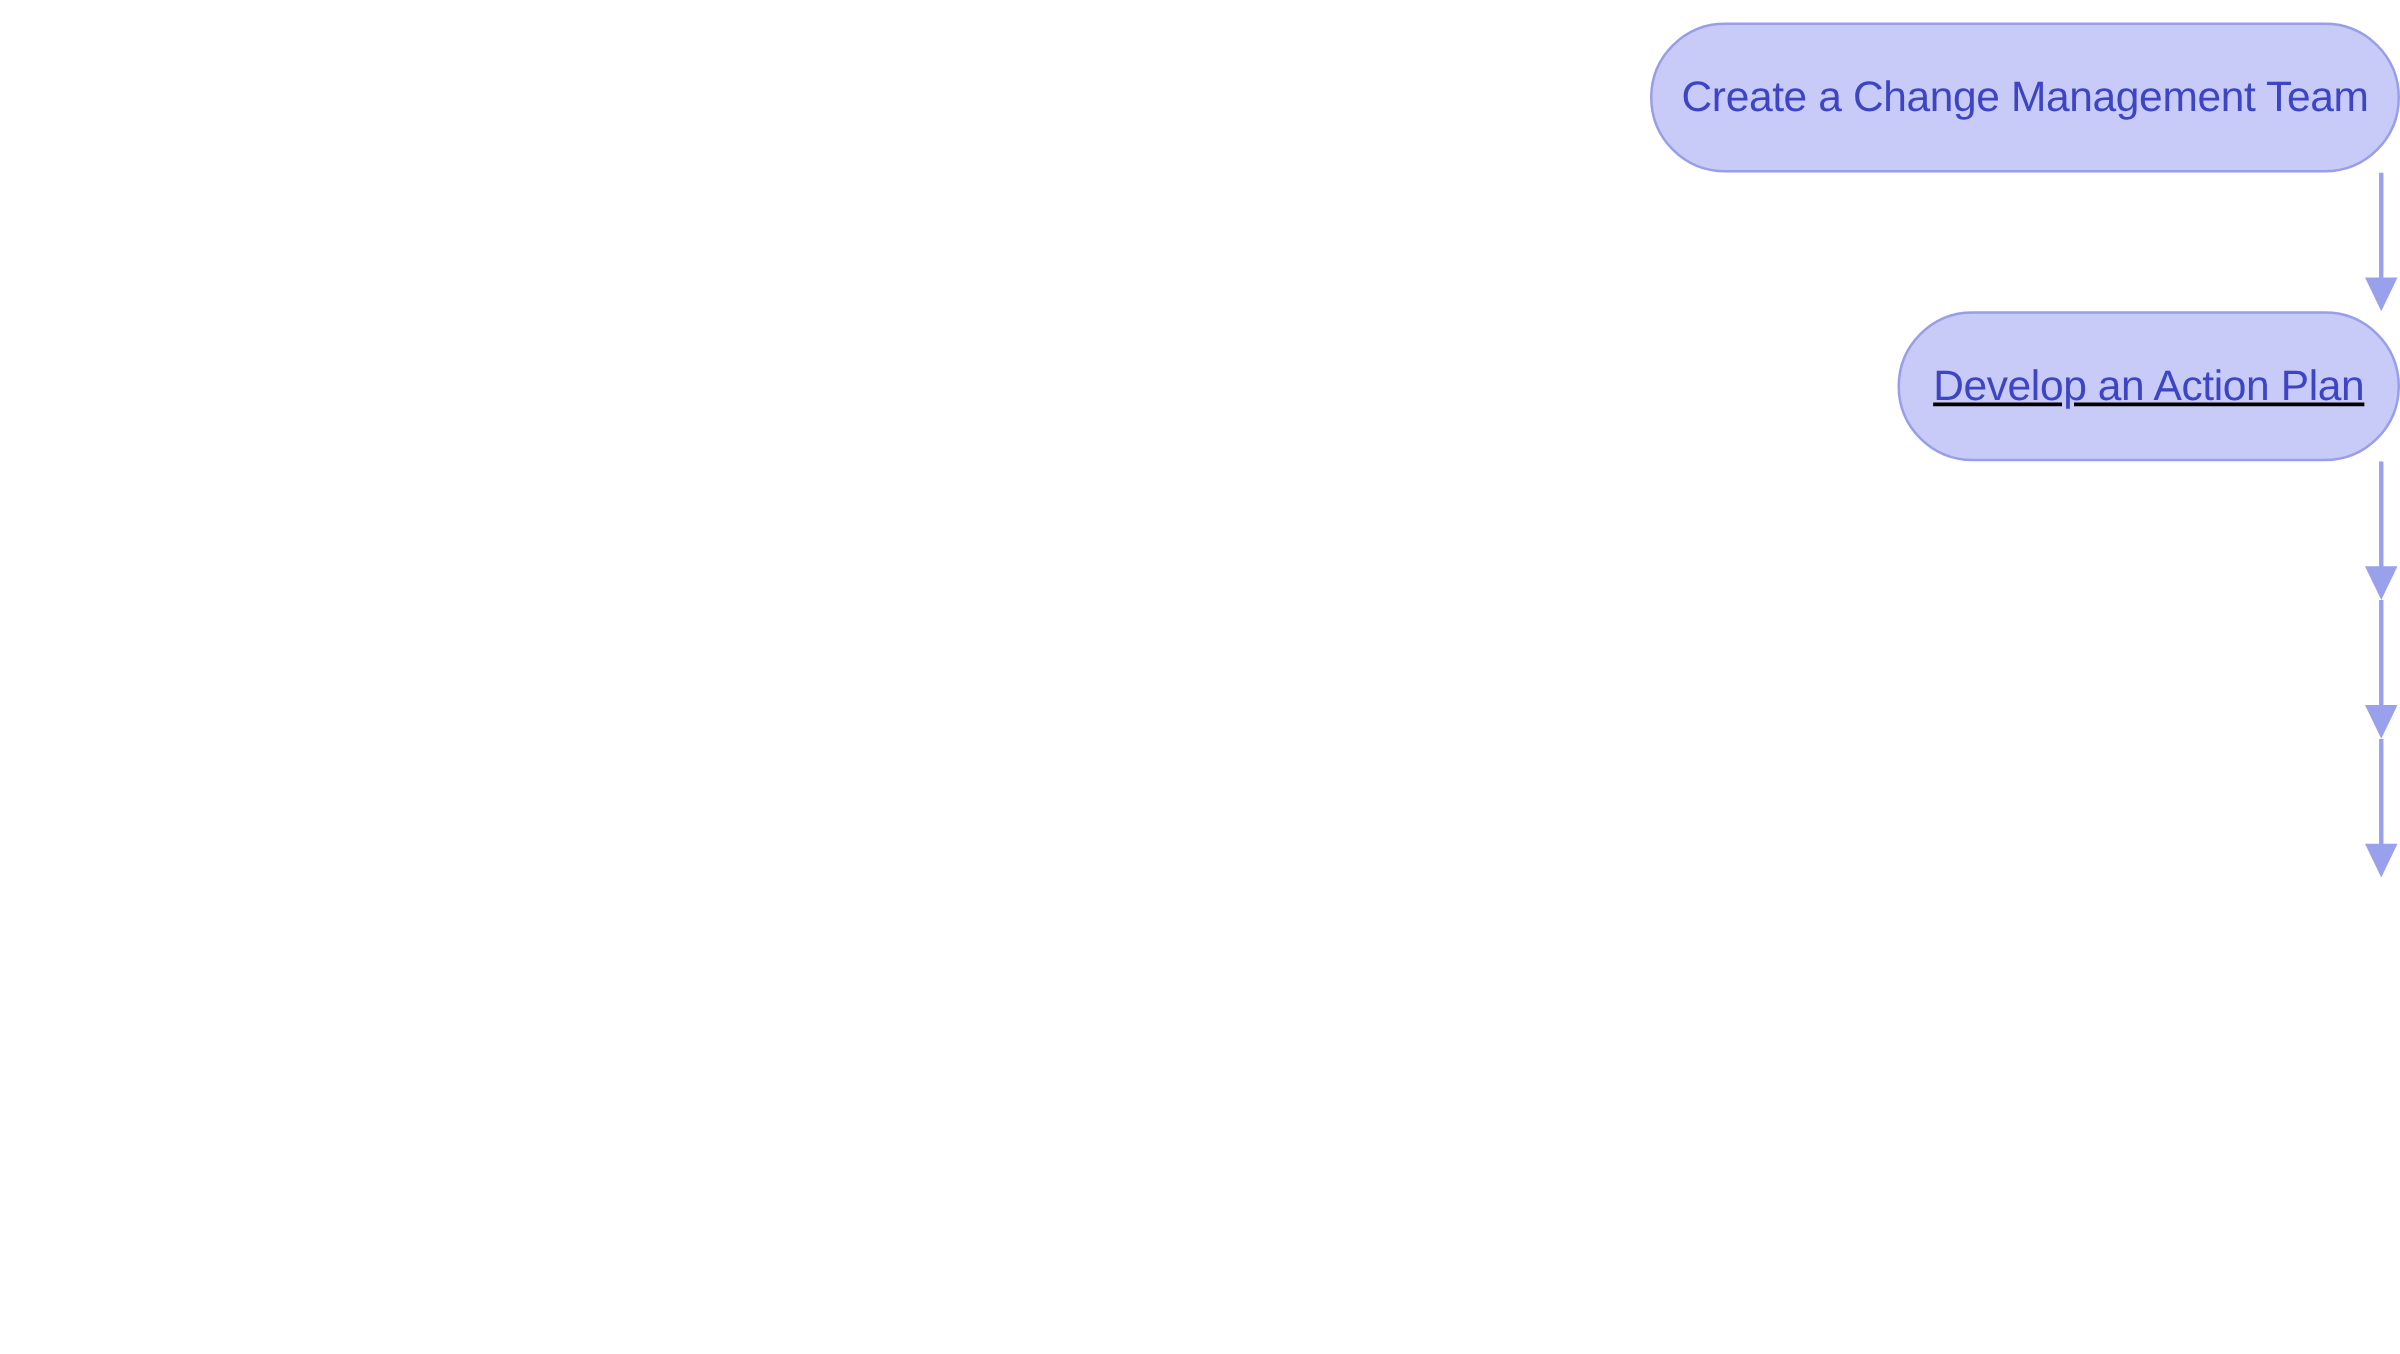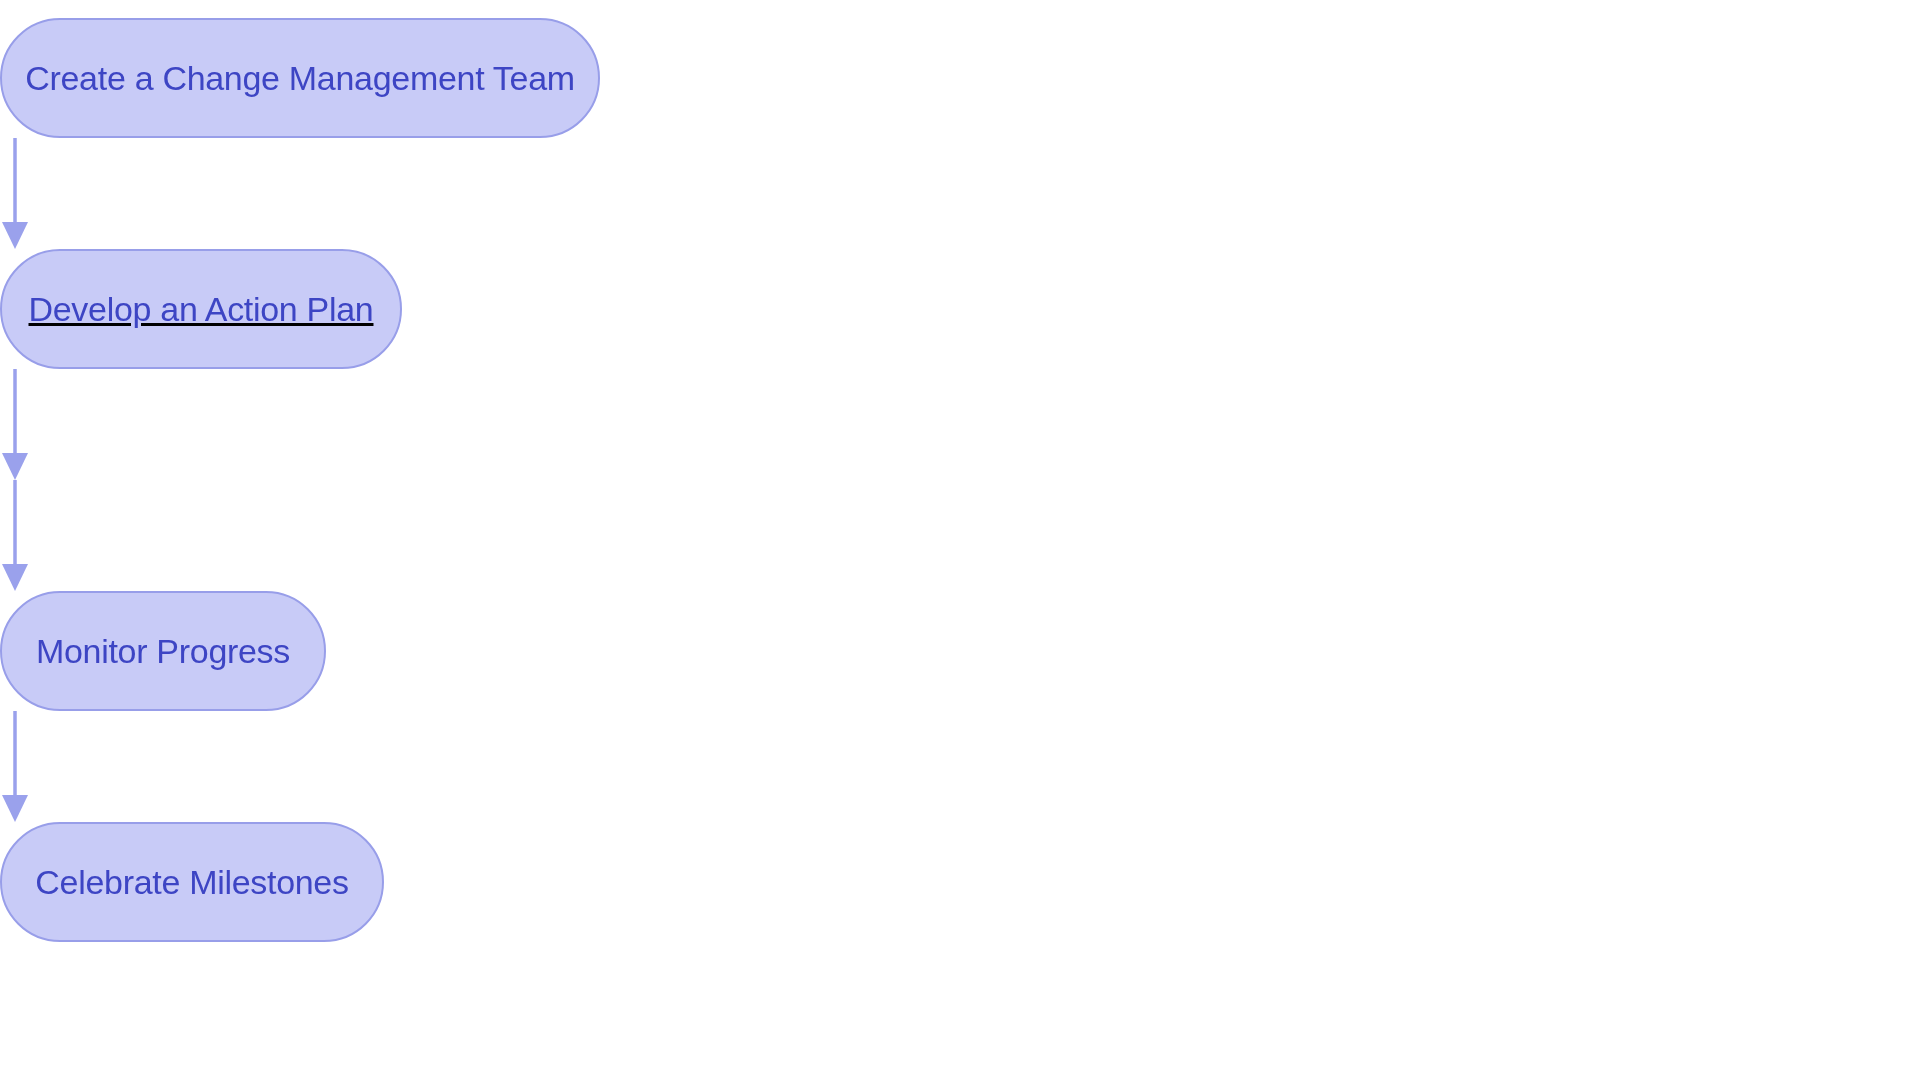--- a/index.html
+++ b/index.html
@@ -7,21 +7,21 @@
     background: #ffffff;
     font-family: "Liberation Sans", "DejaVu Sans", sans-serif;
   }
   .canvas {
     position: relative;
     width: 1920px;
     height: 1083px;
     background: #ffffff;
     display: flex;
     flex-direction: column;
-    align-items: flex-start;
+    align-items: flex-end;
     padding-top: 18px;
     overflow: hidden;
   }
   .node {
     height: 120px;
     border-radius: 60px;
     background: #c8cbf7;
     border: 2px solid #989ee9;
     display: flex;
     align-items: center;
@@ -73,26 +73,20 @@
     <line x1="15" y1="0" x2="15" y2="88"></line>
     <polygon points="2,84 28,84 15,111"></polygon>
   </svg>
 
 
   <svg class="arrow" width="30" height="111" viewBox="0 0 30 111" xmlns="http://www.w3.org/2000/svg">
     <line x1="15" y1="0" x2="15" y2="88"></line>
     <polygon points="2,84 28,84 15,111"></polygon>
   </svg>
 
-  <div class="node node-4">
-    <span class="node-label">Monitor Progress</span>
-  </div>
 
   <svg class="arrow" width="30" height="111" viewBox="0 0 30 111" xmlns="http://www.w3.org/2000/svg">
     <line x1="15" y1="0" x2="15" y2="88"></line>
     <polygon points="2,84 28,84 15,111"></polygon>
   </svg>
 
-  <div class="node node-5">
-    <span class="node-label">Celebrate Milestones</span>
-  </div>
 
 </div>
 
 </body></html>

